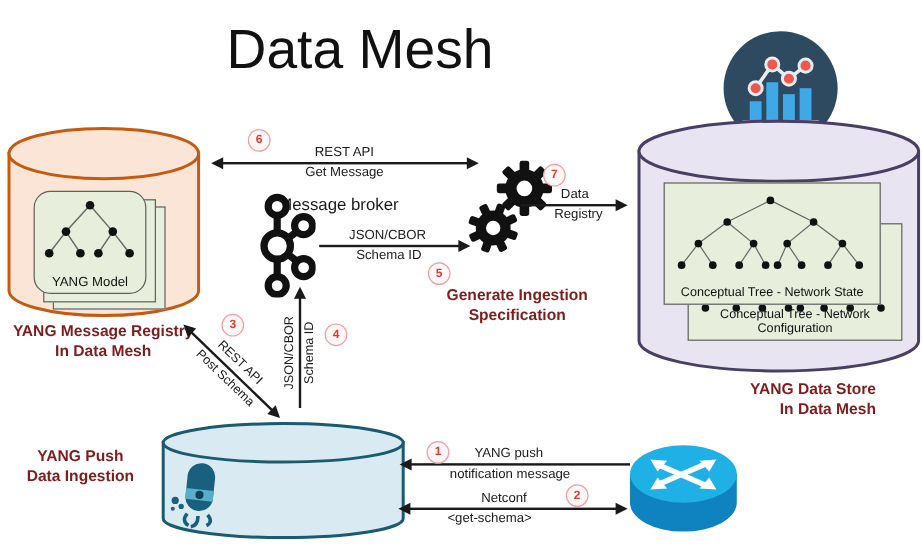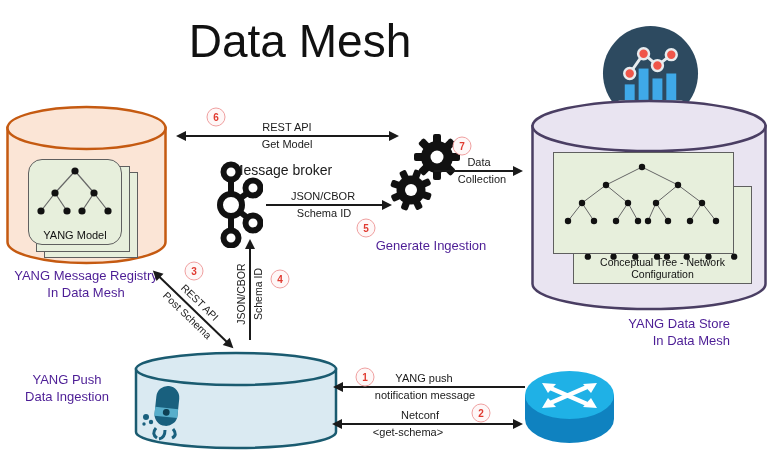--- a/index.html
+++ b/index.html
@@ -3,21 +3,21 @@
 <meta charset="utf-8">
 <style>
   html,body{margin:0;padding:0;background:#fff;}
   #stage{position:relative;width:768px;height:457px;background:#ffffff;overflow:hidden;
          font-family:"Liberation Sans",sans-serif;color:#1a1a1a;padding-left:32px;}
   .abs{position:absolute;}
   
   .title{position:absolute;left:300px;top:14px;transform:translateX(-50%);
          font-size:46px;font-weight:400;color:#111;white-space:nowrap;}
   
-  .caption{position:absolute;text-align:center;font-size:13px;line-height:1.28;color:#4c1d95;}
+  .caption{position:absolute;text-align:center;font-size:13px;line-height:1.28;color:#7f1d1d;font-weight:bold;}
   
   .fline{position:absolute;height:2px;background:#1a1a1a;}
   .fline-v{position:absolute;width:2px;background:#1a1a1a;}
   .ah{position:absolute;width:0;height:0;border-top:5px solid transparent;border-bottom:5px solid transparent;}
   .ah-l{border-right:10px solid #1a1a1a;left:-9px;top:-4px;}
   .ah-r{border-left:10px solid #1a1a1a;right:-9px;top:-4px;}
   .ah-u{position:absolute;width:0;height:0;border-left:5px solid transparent;border-right:5px solid transparent;
         border-bottom:10px solid #1a1a1a;top:-9px;left:-4px;}
   .lbl{position:absolute;font-size:11px;white-space:nowrap;transform:translateX(-50%);color:#1a1a1a;}
   .vlab{position:absolute;transform:translate(-50%,-50%) rotate(-90deg);font-size:10.5px;white-space:nowrap;color:#1a1a1a;}
@@ -74,21 +74,21 @@
   <div class="caption" style="left:6px;top:268px;width:160px;">
     <div>YANG Message Registry</div>
     <div>In Data Mesh</div>
   </div>
 
   <div class="fline" style="left:185px;top:135px;width:205px;">
     <span class="ah ah-l"></span>
     <span class="ah ah-r"></span>
   </div>
   <div class="lbl" style="left:287px;top:121px;">REST API</div>
-  <div class="lbl" style="left:287px;top:138px;">Get Model</div>
+  <div class="lbl" style="left:287px;top:138px;">Get Message</div>
   <div class="badge" style="left:216px;top:117px;">6</div>
 
   <div class="broker-label">Message broker</div>
   <svg class="abs" style="left:203px;top:160px;" width="60" height="88" viewBox="0 0 60 88">
     <g stroke="#111" stroke-width="6">
       <line x1="28" y1="14" x2="28" y2="45"></line>
       <line x1="28" y1="45" x2="28" y2="77"></line>
       <line x1="28" y1="45" x2="50" y2="29"></line>
       <line x1="28" y1="45" x2="50" y2="62"></line>
     </g>
@@ -165,27 +165,28 @@
         <g transform="rotate(335)">
             <rect x="-3.6" y="-21" width="7.2" height="9" rx="2"></rect>
           </g>
       </g>
       <circle r="14.5" fill="#111"></circle>
         <circle r="6" fill="#fff"></circle>
     </g>
   </svg>
   <div class="caption" style="left:351px;top:238px;width:160px;">
     <div>Generate Ingestion</div>
+    <div>Specification</div>
   </div>
 
   <div class="fline" style="left:434px;top:170px;width:80px;">
     <span class="ah ah-r"></span>
   </div>
   <div class="lbl" style="left:479px;top:156px;">Data</div>
-  <div class="lbl" style="left:482px;top:173px;">Collection</div>
+  <div class="lbl" style="left:482px;top:173px;">Registry</div>
   <div class="badge" style="left:462px;top:146px;">7</div>
 
   <svg class="abs" style="left:601px;top:24px;" width="99" height="99" viewBox="0 0 100 100">
     <circle cx="50" cy="50" r="48" fill="#2D4A60"></circle>
     <rect x="17" y="77" width="66" height="5" rx="2" fill="#C8CDD1"></rect>
     <g fill="#3FA9E8">
       <rect x="24" y="61" width="10" height="16"></rect>
       <rect x="38" y="45" width="10" height="32"></rect>
       <rect x="52" y="55" width="10" height="22"></rect>
       <rect x="66" y="50" width="10" height="27"></rect>
@@ -272,20 +273,21 @@
         <circle cx="14" cy="62" r="3.2"></circle>
           <circle cx="40" cy="62" r="3.2"></circle>
           <circle cx="62" cy="62" r="3.2"></circle>
           <circle cx="84" cy="62" r="3.2"></circle>
         <circle cx="94" cy="62" r="3.2"></circle>
           <circle cx="114" cy="62" r="3.2"></circle>
           <circle cx="136" cy="62" r="3.2"></circle>
           <circle cx="162" cy="62" r="3.2"></circle>
       </g>
     </svg>
+    <div class="clabel lab10">Conceptual Tree - Network State</div>
   </div>
   <div class="caption" style="left:570px;top:316px;width:160px;text-align:right;">
     <div>YANG Data Store</div>
     <div>In Data Mesh</div>
   </div>
 
   <div class="diag">
     <div class="fline" style="left:0;top:0;width:94px;">
       <span class="ah ah-l"></span>
       <span class="ah ah-r"></span>

